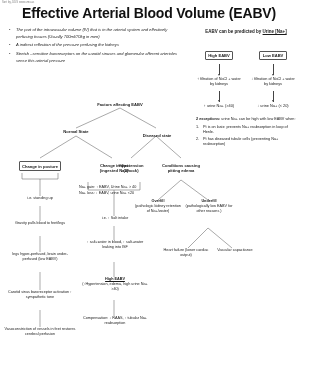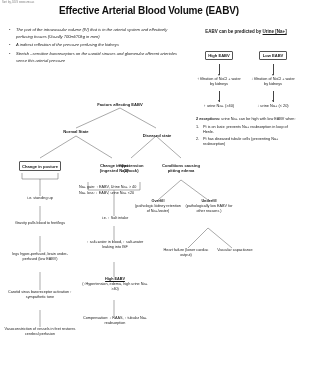--- a/index.html
+++ b/index.html
@@ -3,21 +3,21 @@
 <meta charset="utf-8">
 <style>
   html,body{margin:0;padding:0;background:#ffffff;}
   body{width:298px;height:386px;overflow:hidden;
        font-family:"Liberation Sans",sans-serif;color:#1a1a1a;}
   .page{position:relative;width:298px;height:386px;background:#fff;}
 
   .corner-note{position:absolute;left:2px;top:1px;font-size:2.6px;color:#777;letter-spacing:.1px;}
 
   .title{position:absolute;left:0;top:5px;width:298px;text-align:center;
-         font-size:10px;font-weight:bold;color:#111;letter-spacing:-.15px;}
+         font-size:14px;font-weight:bold;color:#111;letter-spacing:-.15px;}
 
   .bullets{position:absolute;left:9px;top:27px;width:176px;}
   .bullet{position:relative;padding-left:7px;font-size:4.1px;font-style:italic;
           line-height:6.6px;color:#1a1a1a;margin-bottom:2.2px;}
   .bullet:before{content:"\2022";position:absolute;left:0;top:-.3px;font-size:4.2px;font-style:normal;}
 
   
   .rp{position:absolute;left:196px;top:29px;width:100px;}
   .rp-title{font-size:4.5px;font-weight:bold;text-align:center;}
   .rp-title u{text-decoration:underline;}

